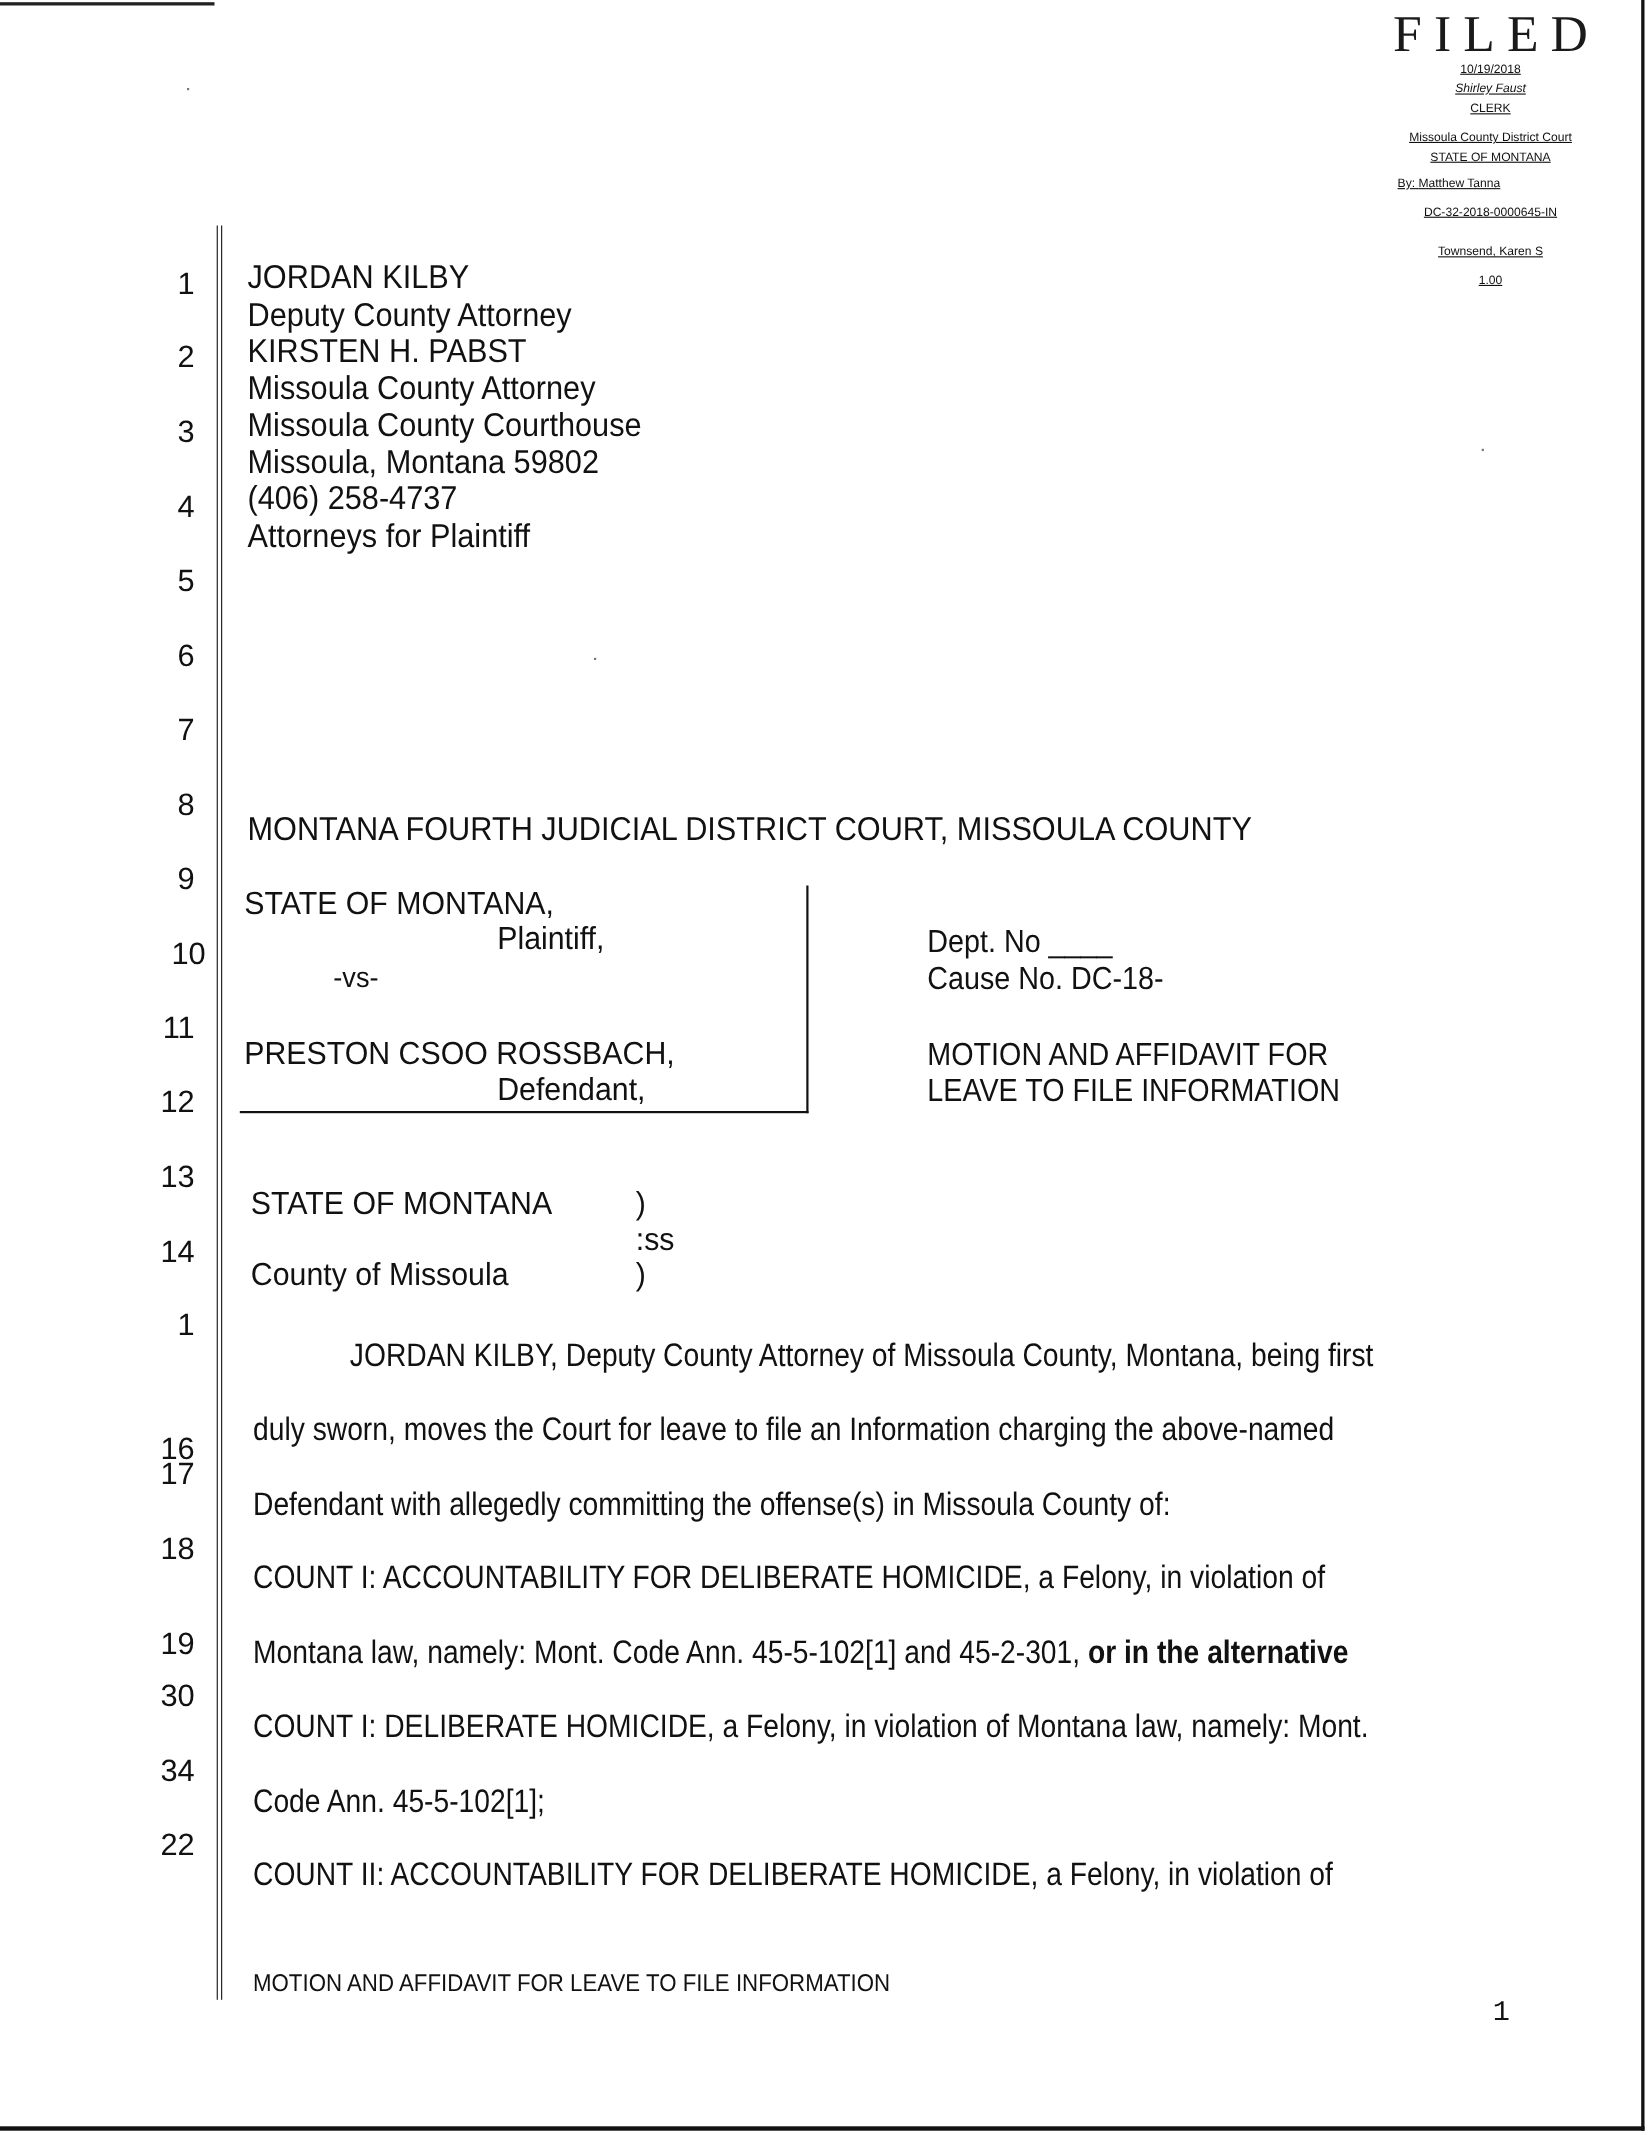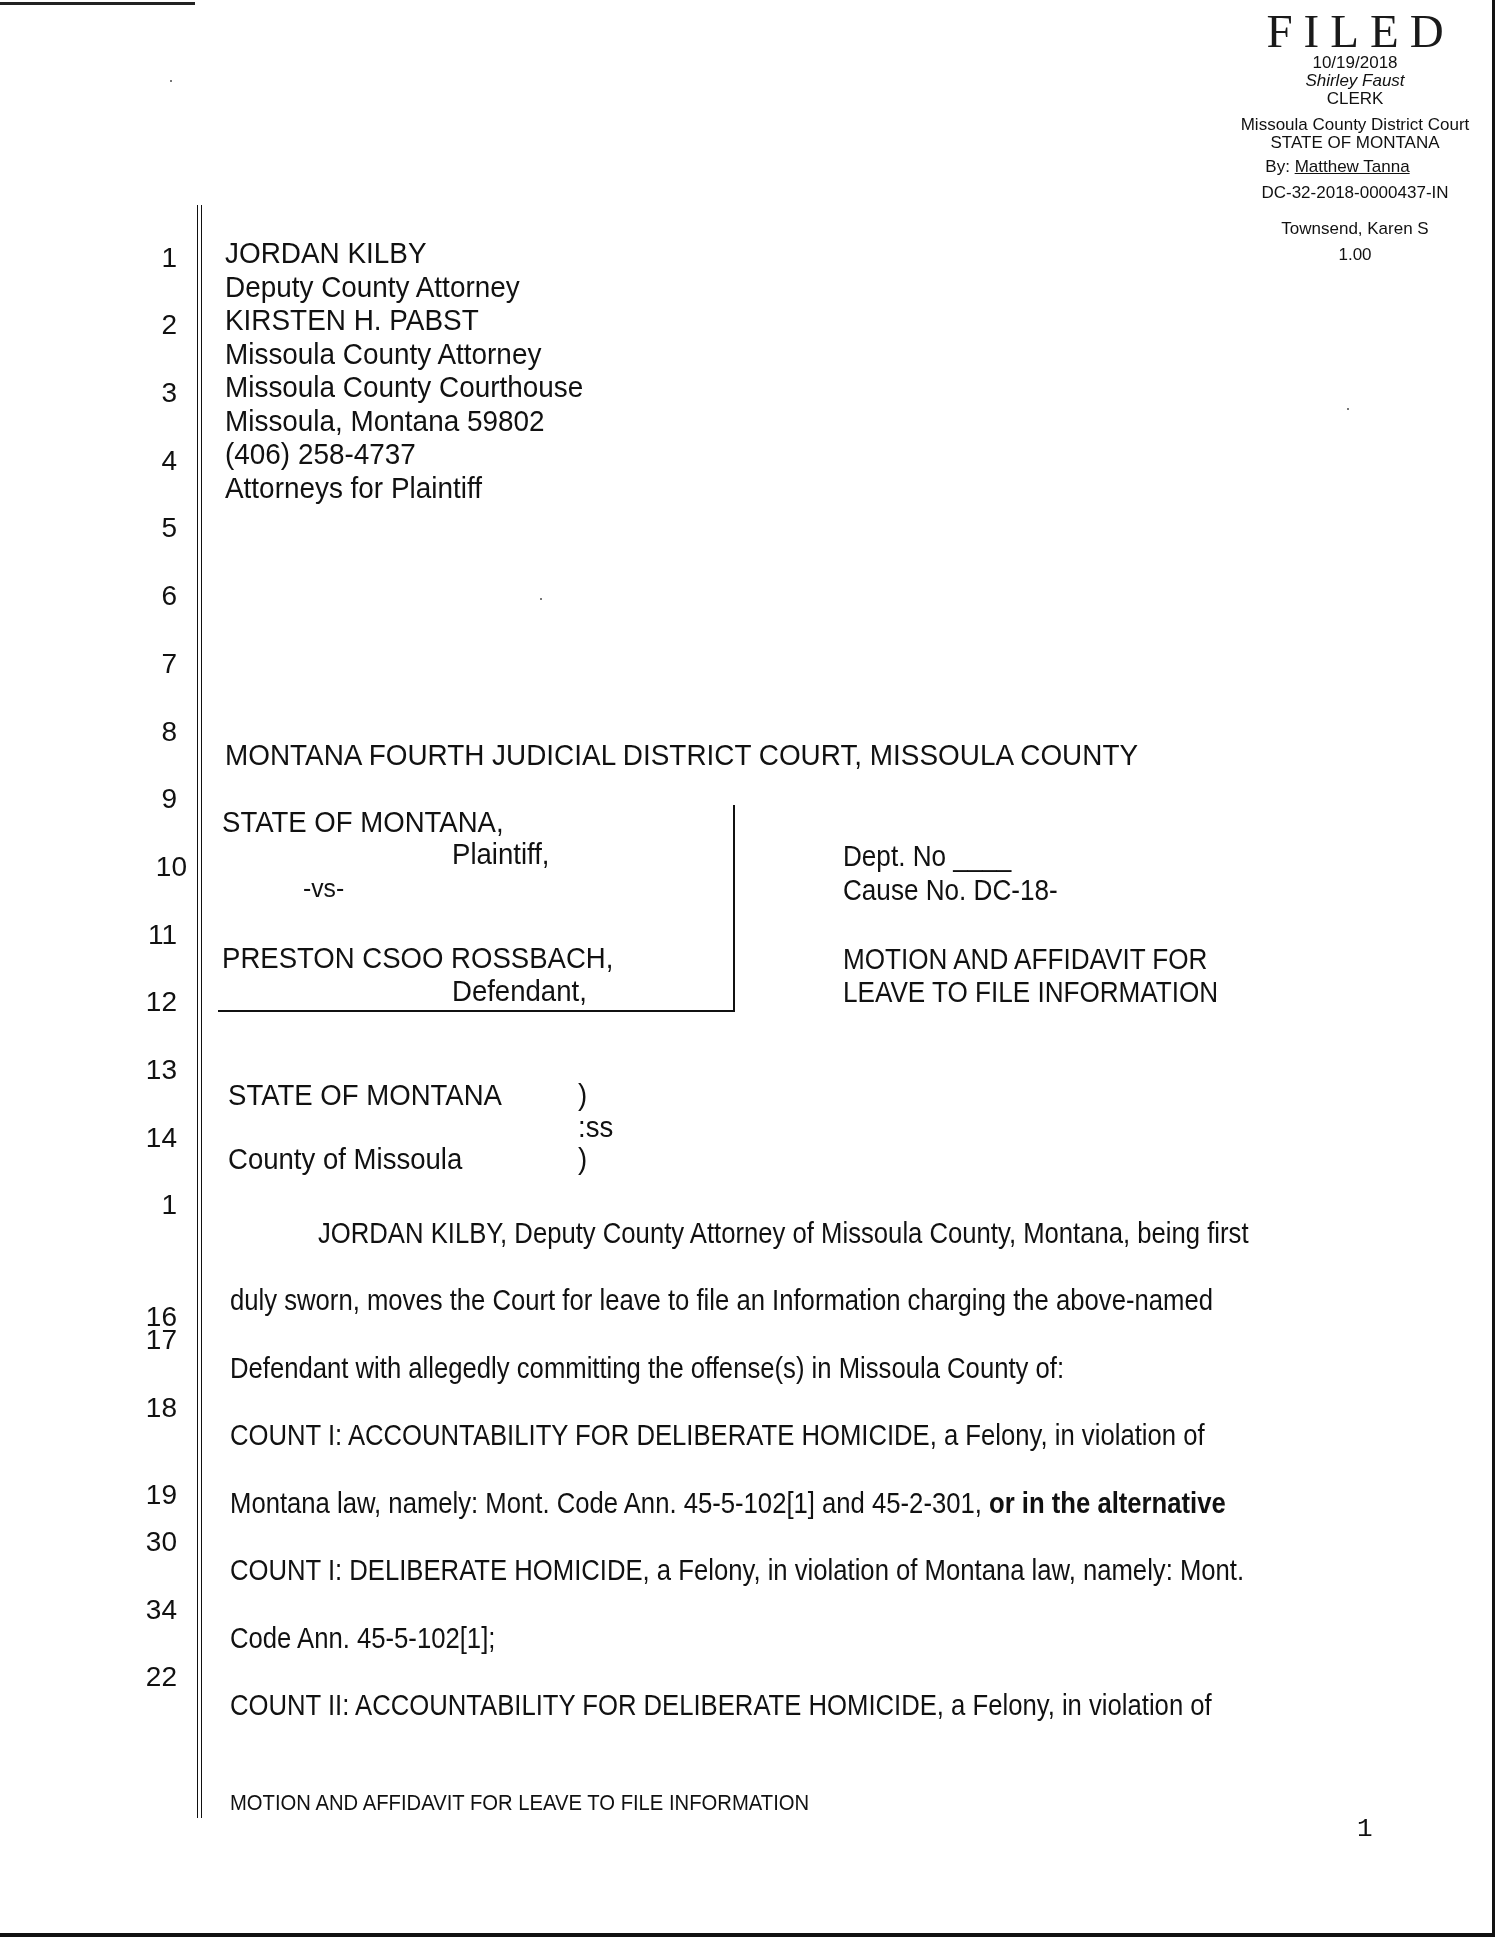--- a/index.html
+++ b/index.html
@@ -12,21 +12,21 @@
   .border-bottom { position: absolute; left: 0; top: 1933px; width: 1495px; height: 4px; background: #111; }
 
   
   .rule { position: absolute; top: 205px; height: 1613px; width: 1px; background: #111; }
   .rule.l1 { left: 197px; }
   .rule.l2 { left: 201px; }
 
   
   .stamp { position: absolute; left: 1235px; top: 8px; width: 240px; text-align: center; }
   .stamp .filed { font-family: "Liberation Serif", serif; font-size: 47px; letter-spacing: 11px; line-height: 46px; padding-left: 11px; color: #1a1a1a; }
-  .stamp .ln { font-size: 17px; line-height: 18px; }
+  .stamp .ln { font-size: 11px; line-height: 18px; text-decoration: underline; }
   .stamp .ln.it { font-style: italic; }
   .stamp .by-name { text-decoration: underline; display: inline-block; min-width: 150px; text-align: left; }
 
   
   .lnum { position: absolute; width: 40px; text-align: right; font-size: 28px; line-height: 30px; }
 
   
   .atty { position: absolute; left: 225px; top: 236px; font-size: 30px; line-height: 33.5px; transform: scaleX(0.93); transform-origin: left top; }
 
   .court-title { position: absolute; left: 225px; top: 738px; font-size: 30px; transform: scaleX(0.93); transform-origin: left top; white-space: nowrap; }
@@ -58,21 +58,21 @@
   <div class="filed">FILED</div>
   <div class="ln">10/19/2018</div>
   <div class="ln it">Shirley Faust</div>
   <div class="ln">CLERK</div>
   <div class="ln" style="margin-top:8px">Missoula County District Court</div>
   <div class="ln">STATE OF MONTANA</div>
   <div class="ln" style="margin-top:6px">
     <span>By:</span>
     <span class="by-name">Matthew Tanna</span>
   </div>
-  <div class="ln" style="margin-top:8px">DC-32-2018-0000437-IN</div>
+  <div class="ln" style="margin-top:8px">DC-32-2018-0000645-IN</div>
   <div class="ln" style="margin-top:18px">Townsend, Karen S</div>
   <div class="ln" style="margin-top:8px">1.00</div>
 </div>
 
 <div class="rule l1"></div>
 <div class="rule l2"></div>
 
 <div class="lnum" style="left:137px;top:243px">1</div>
 <div class="lnum" style="left:137px;top:310px">2</div>
 <div class="lnum" style="left:137px;top:378px">3</div>

